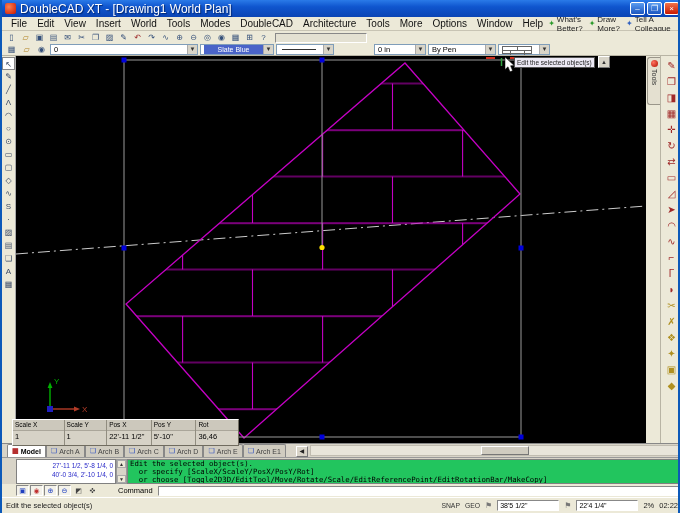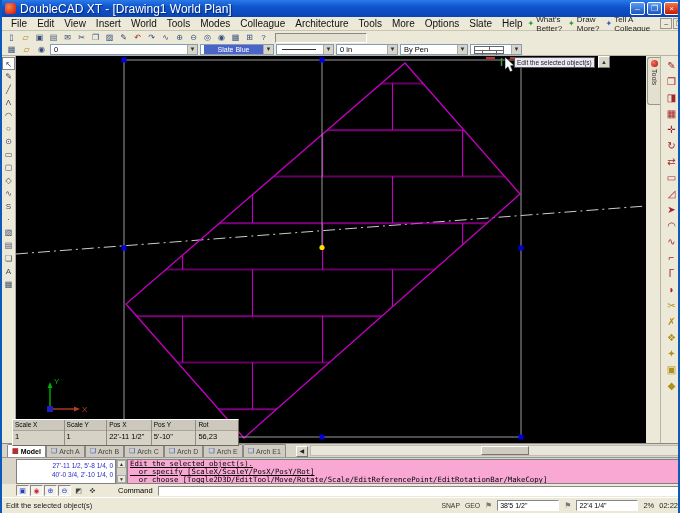--- a/index.html
+++ b/index.html
@@ -32,21 +32,21 @@
   .tbtn.warm { color:#b08020; }
   .tbtn.red { color:#a03030; }
   .inset-display { width:92px; height:10px; border:1px solid; border-color:#888 #fff #fff #888; background:#e4e1d2; margin-left:4px; }
   .combo { height:11px; border:1px solid #7f9db9; background:#fff; display:flex; align-items:center; font-size:7.5px; color:#000; position:relative; padding-left:3px; }
   .combo .arrow { margin-left:auto; width:10px; height:9px; background:#d8d4c8; border-left:1px solid #aaa; text-align:center; font-size:6px; line-height:9px; color:#333; }
   #layer-combo { width:148px; }
   #color-combo { width:74px; }
   #color-combo .swatch-label { background:#4a64c8; color:#fff; flex:1; height:9px; line-height:9px; text-align:center; font-size:7px; }
   #line-combo { width:58px; }
   .line-sample { display:inline-block; width:34px; height:0; border-top:1px solid #333; margin:0 2px; }
-  #width-combo { width:62px; }
+  #width-combo { width:52px;margin-left:38px; }
   #pen-combo { width:68px; }
   #pattern-combo { width:52px; }
   .brick-mini { display:inline-block; width:30px; height:8px; background:
       linear-gradient(#fff,#fff); border:1px solid #666; position:relative; }
   .brick-mini:before { content:""; position:absolute; left:0; top:3.5px; width:100%; height:1px; background:#666; }
   .brick-mini:after { content:""; position:absolute; left:14px; top:0; width:1px; height:4px; background:#666; box-shadow:7px 4px 0 #666, -7px 4px 0 #666; }
   #left-strip { left:0; top:56px; width:14px; height:387px; background:#ece9d8; border-right:1px solid #aaa; display:flex; flex-direction:column; align-items:center; padding-top:1px; }
   .ltool { width:13px; height:13px; font-size:8px; line-height:13px; text-align:center; color:#3a4a66; }
   .ltool.sel { border:1px solid #888; background:#fff; }
 
@@ -79,21 +79,21 @@
   .sheet-tab.active .ticon { color:#b02020; }
   #tab-scroll-left { width:12px; height:11px; margin-left:10px; background:#d8d4c8; border:1px solid; border-color:#fff #777 #777 #fff; font-size:6px; line-height:9px; text-align:center; color:#222; }
   #hscroll { position:relative; flex:1; height:11px; margin:0 2px 1px 2px; background:#e8e5da; border:1px solid #c0bcb0; }
   #hscroll-thumb { position:absolute; left:170px; top:0; width:48px; height:9px; background:#d0ccc0; border:1px solid; border-color:#fff #777 #777 #fff; }
 
   
   #console { left:0; top:457px; width:680px; height:27px; background:#d8d4c8; border-top:1px solid #999; display:flex; padding:1px 2px 1px 14px; }
   #history-box { width:100px; height:25px; background:#fff; border:1px solid #808080; color:#2828c8; font-size:6.5px; text-align:right; padding:1px 2px; line-height:9px; white-space:pre; }
   #history-scroll { width:11px; height:25px; background:#d8d4c8; border:1px solid #999; display:flex; flex-direction:column; justify-content:space-between; align-items:center; }
   .ss { font-size:5px; color:#333; width:9px; height:8px; background:#ece9d8; border:1px solid #aaa; text-align:center; line-height:7px; }
-  #console-box { flex:1; height:25px; background:#f9a8d4; border:1px solid #808080; font-family:"DejaVu Sans Mono", monospace; font-size:7.3px; line-height:8px; color:#000; padding:0 2px; white-space:pre; overflow:hidden;text-decoration:underline; }
+  #console-box { flex:1; height:25px; background:#22c55e; border:1px solid #808080; font-family:"DejaVu Sans Mono", monospace; font-size:7.3px; line-height:8px; color:#000; padding:0 2px; white-space:pre; overflow:hidden; }
 
   
   #cmdrow { left:0; top:484px; width:680px; height:13px; background:#ece9d8; display:flex; align-items:center; padding-left:14px; gap:1px; }
   .cmdbtn { width:13px; height:11px; border:1px solid; border-color:#888 #fff #fff #888; background:#f4f2ea; font-size:7px; line-height:10px; text-align:center; }
   .cmdbtn.b { color:#2040c0; } .cmdbtn.r { color:#c03030; }
   .cmdflat { width:13px; height:11px; font-size:7px; line-height:11px; text-align:center; color:#444; }
   #cmd-label { font-size:7.5px; color:#000; margin:0 4px 0 18px; }
   #cmd-input { flex:1; height:10px; margin-right:3px; border:1px solid; border-color:#888 #fff #fff #888; background:#fff; }
 
   
@@ -120,26 +120,26 @@
   </div>
 
   <div id="menubar" class="abs">
     <span class="menu-item">File</span>
     <span class="menu-item">Edit</span>
     <span class="menu-item">View</span>
     <span class="menu-item">Insert</span>
     <span class="menu-item">World</span>
     <span class="menu-item">Tools</span>
     <span class="menu-item">Modes</span>
-    <span class="menu-item">Colleague</span>
+    <span class="menu-item">DoubleCAD</span>
     <span class="menu-item">Architecture</span>
     <span class="menu-item">Tools</span>
     <span class="menu-item">More</span>
     <span class="menu-item">Options</span>
-    <span class="menu-item">Slate</span>
+    <span class="menu-item">Window</span>
     <span class="menu-item">Help</span>
     <div id="menu-right">
       <span class="promo">
           <span class="ic" style="color:#2a9a2a">✦</span>
           <span>What's Better?</span>
         </span>
       <span class="promo">
           <span class="ic" style="color:#2a9a2a">✦</span>
           <span>Draw More?</span>
         </span>
@@ -323,21 +323,21 @@
     <div class="ofield">
       <span class="olabel">Pos X</span>
       <span class="ovalue">22'-11 1/2"</span>
     </div>
     <div class="ofield">
       <span class="olabel">Pos Y</span>
       <span class="ovalue">5'-10"</span>
     </div>
     <div class="ofield">
       <span class="olabel">Rot</span>
-      <span class="ovalue">56,23</span>
+      <span class="ovalue">36,46</span>
     </div>
   </div>
 
   <div id="tabs-row" class="abs">
     <div class="sheet-tab active">
         <span class="ticon">▦</span>
         <span>Model</span>
       </div>
     <div class="sheet-tab">
         <span class="ticon">❏</span>

